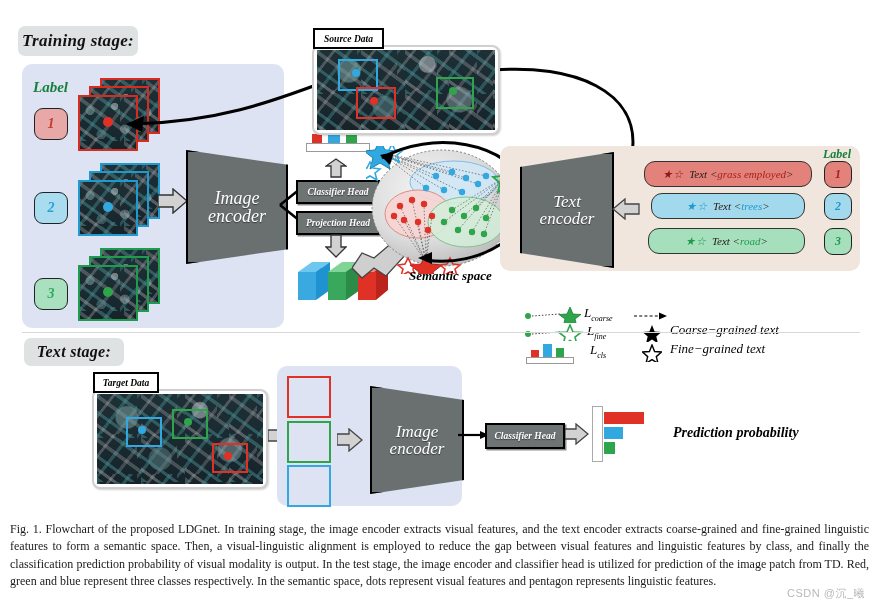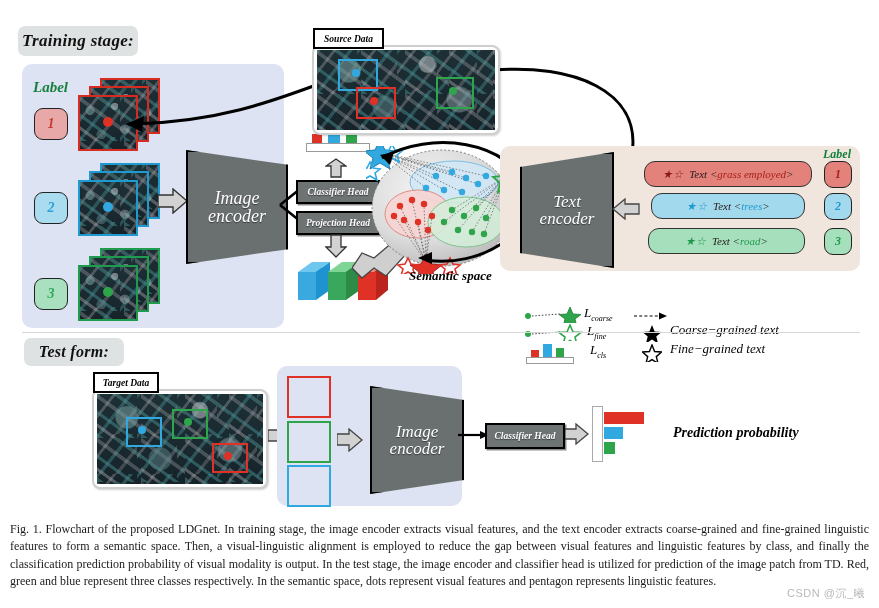--- a/index.html
+++ b/index.html
@@ -535,21 +535,21 @@
       </svg>
     </div>
     <div class="abs legend-txt" style="left:146px; top:35px; font-size:13px;">
       <span>Fine−grained text</span>
     </div>
   </div>
 
   <div class="abs" style="left:22px; top:332px; width:838px; height:1px; background:#d8d8d8;"></div>
 
   <div class="stage-tag abs" style="left:24px; top:338px; width:100px; height:28px; font-size:16px;">
-    <span>Test form:</span>
+    <span>Text stage:</span>
   </div>
 
   <div class="boxed-title abs" style="left:93px; top:372px; width:62px; height:17px;">
     <span>Target Data</span>
   </div>
   <div class="abs" style="left:92px; top:389px; width:172px; height:96px; border:2px solid #cfcfcf; border-radius:8px; overflow:hidden; background:#fff; box-shadow:1px 1px 2px rgba(0,0,0,.18);">
     <div class="photo fine" style="position:absolute; left:3px; top:3px; right:3px; bottom:3px;"></div>
     <div class="abs" style="left:32px; top:26px; width:32px; height:26px; border:2px solid #31a8e0;"></div>
     <div class="dot" style="left:44px; top:35px; width:8px; height:8px; background:#31a8e0;"></div>
     <div class="abs" style="left:78px; top:18px; width:32px; height:26px; border:2px solid #2ea54b;"></div>

